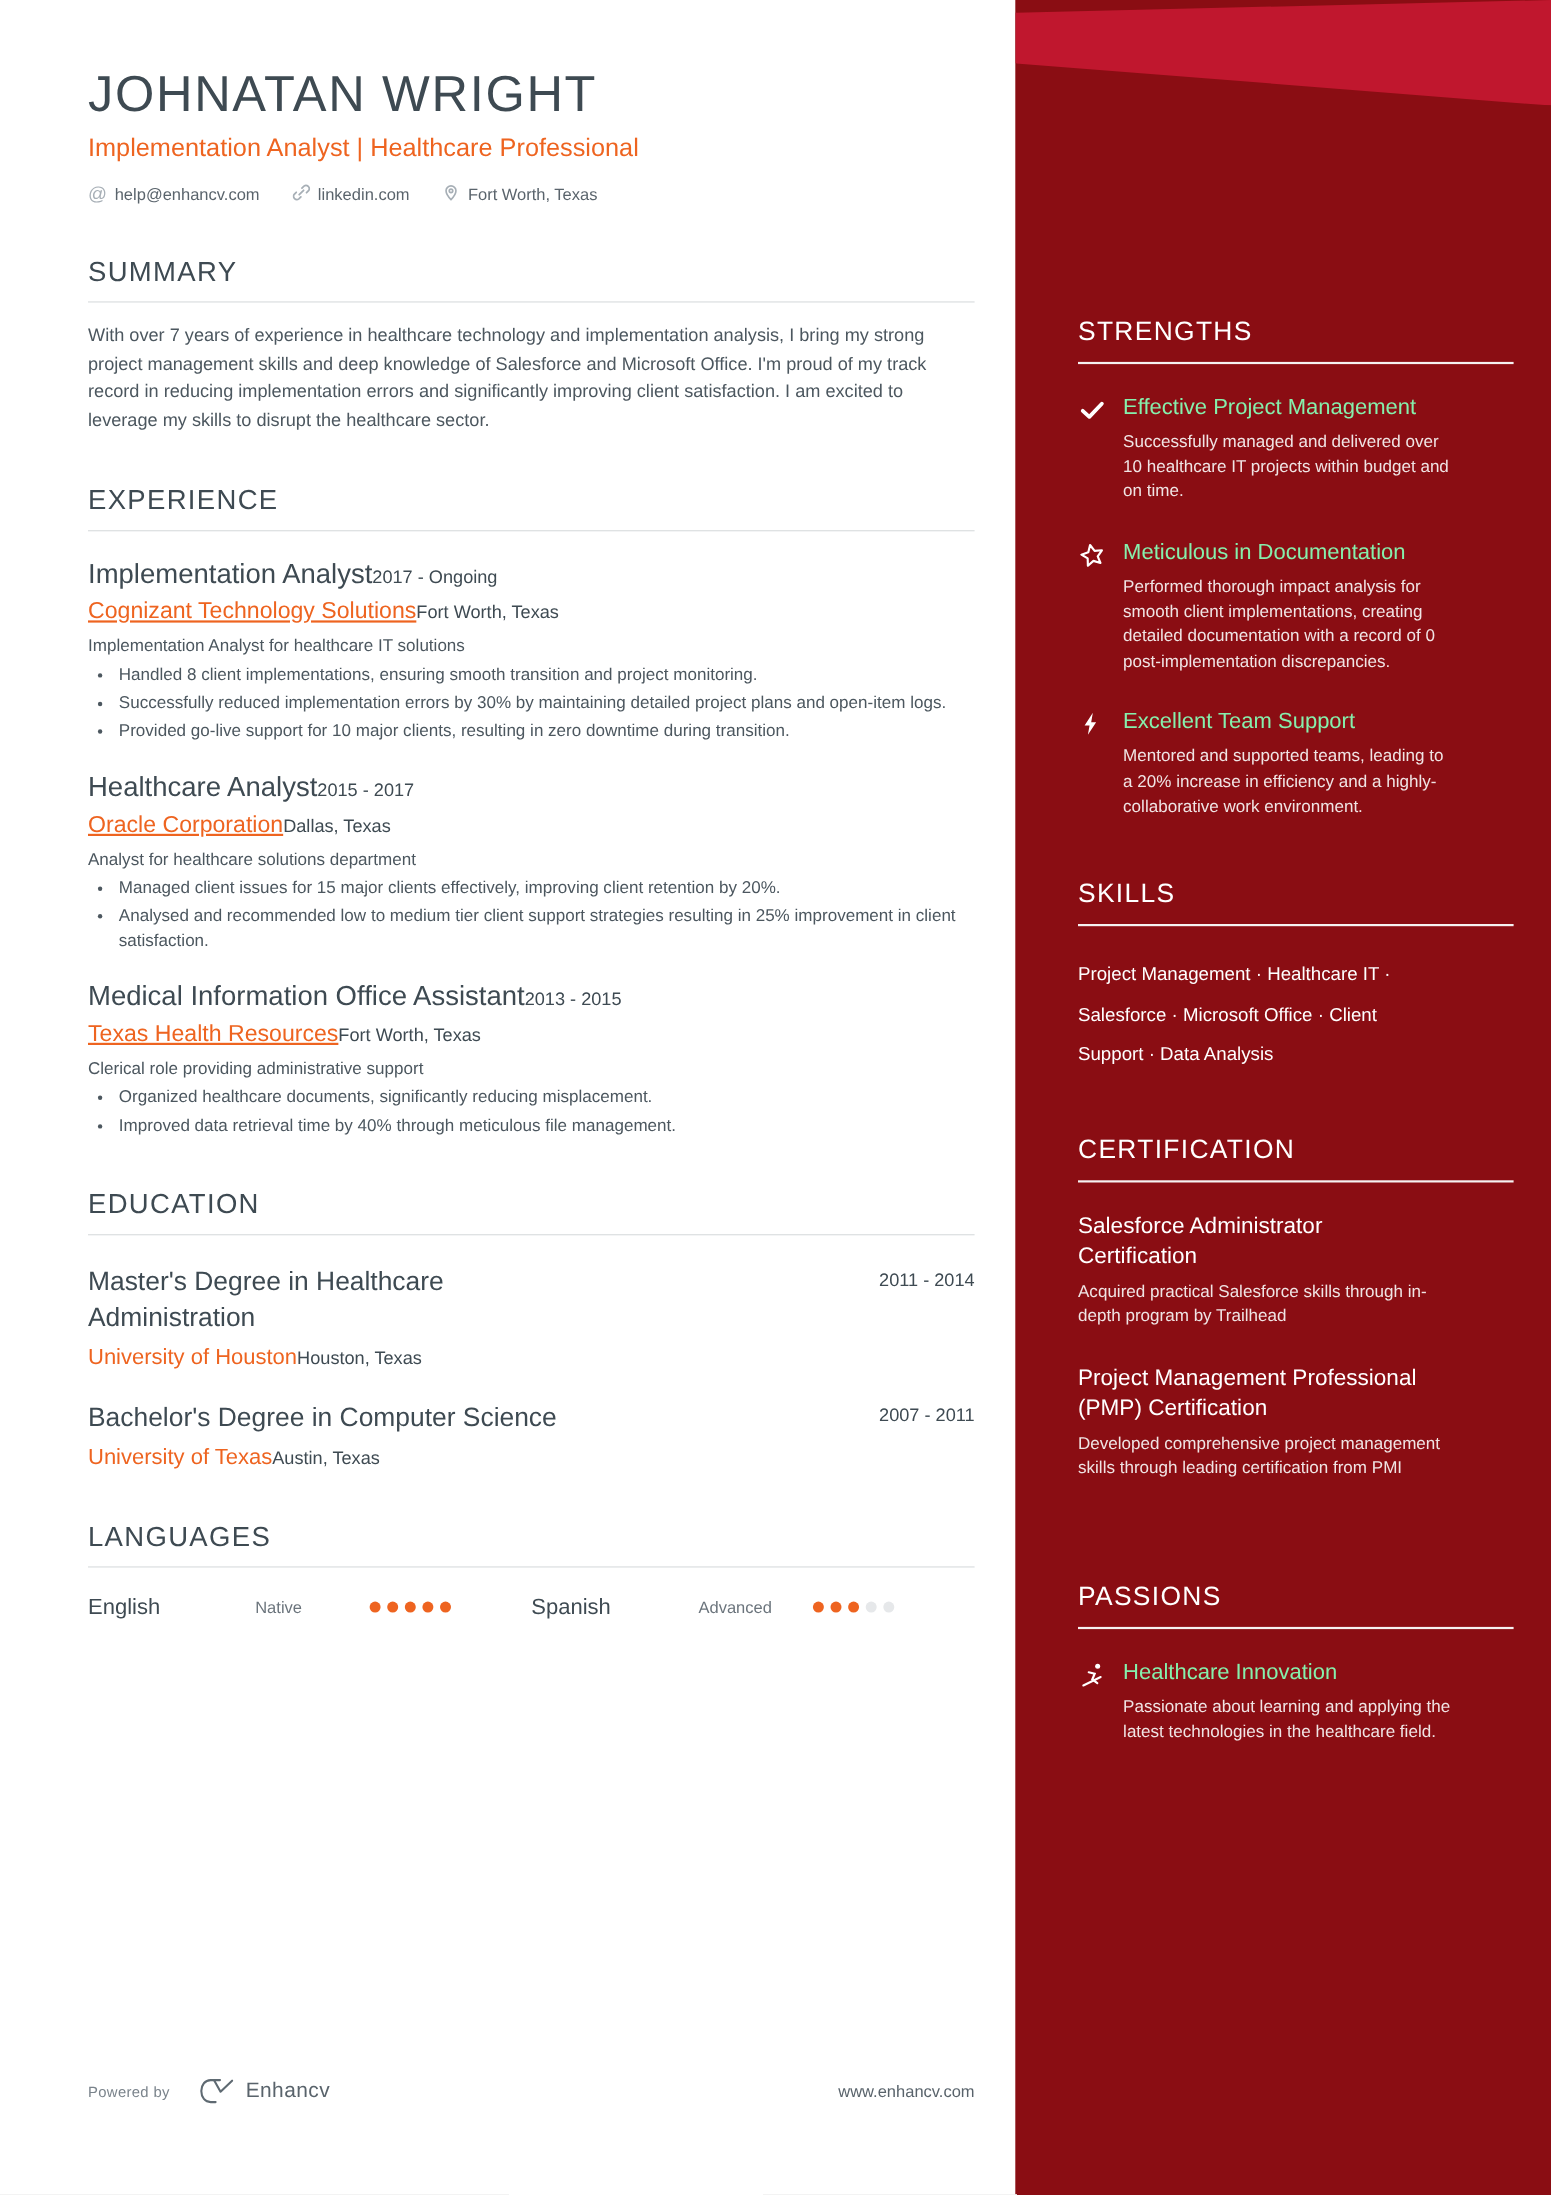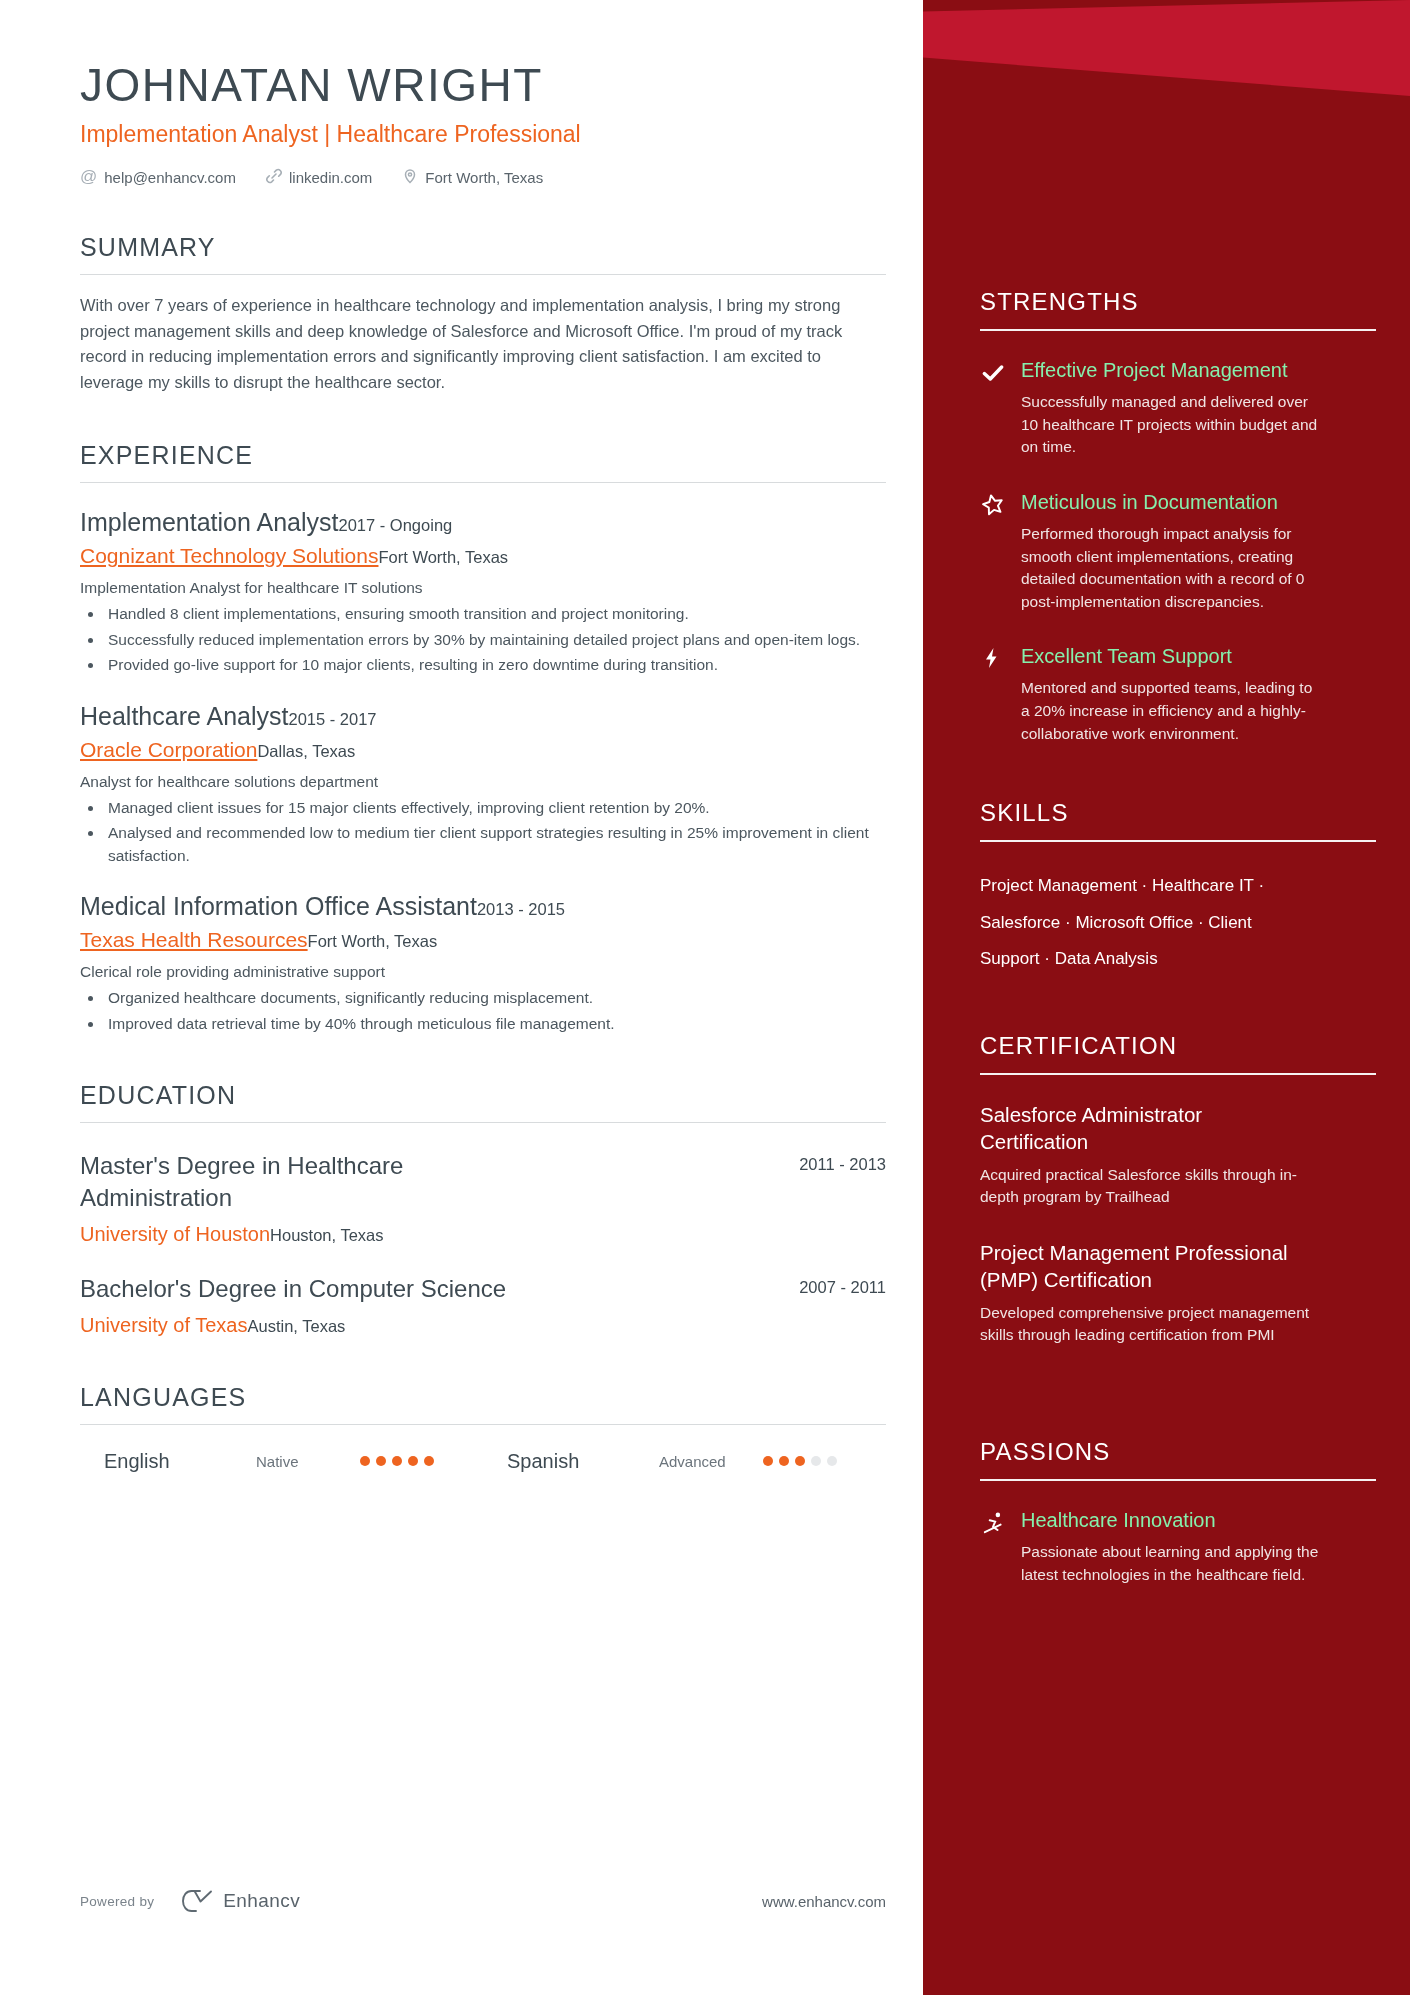--- a/index.html
+++ b/index.html
@@ -48,21 +48,21 @@
   .job ul{margin:6px 0 0 0;padding-left:24px;}
   .job li{font-size:15.5px;line-height:1.45;color:#4C575F;margin-top:3px;padding-left:4px;}
 
   .degree{margin-top:27px;}
   .deg-title{font-size:24px;color:#3E4A52;max-width:480px;line-height:1.33;}
   .deg-school{font-size:20px;color:#EE6420;margin-top:9px;}
   .deg-meta{font-size:16.5px;color:#3E4A52;white-space:nowrap;padding-top:5px;}
 
   .lang-row{display:grid;grid-template-columns:1fr 1fr;margin-top:25px;}
   .lang{display:flex;align-items:center;}
-  .lang-name{font-size:20px;color:#3E4A52;width:152px;margin-left:24px;}
+  .lang-name{font-size:20px;color:#3E4A52;width:152px;}
   .lang-level{font-size:15px;color:#6B747C;width:104px;}
   .dots{display:flex;gap:6px;}
   .dot{width:10px;height:10px;border-radius:50%;background:#E6E8EA;}
   .dot.filled{background:#EE6420;}
 
   .footer{position:absolute;top:1888px;left:80px;width:806px;display:flex;align-items:center;}
   .powered{font-size:13.5px;color:#7A838B;letter-spacing:.3px;}
   .logo{margin:0 9px 0 26px;display:flex;align-items:center;}
   .brand{font-size:19px;color:#59636B;letter-spacing:.4px;}
   .site{margin-left:auto;font-size:15px;color:#59636B;}
@@ -241,21 +241,21 @@
         </ul>
       </div>
     </div>
 
     <div class="section">
       <h2 class="sec-heading">EDUCATION</h2>
 
       <div class="degree">
         <div class="row-top">
           <div class="deg-title">Master's Degree in Healthcare Administration</div>
-          <div class="deg-meta">2011 - 2013</div>
+          <div class="deg-meta">2011 - 2014</div>
         </div>
         <div class="row">
           <div class="deg-school">University of Houston</div>
           <div class="meta">Houston, Texas</div>
         </div>
       </div>
 
       <div class="degree">
         <div class="row-top">
           <div class="deg-title">Bachelor's Degree in Computer Science</div>

